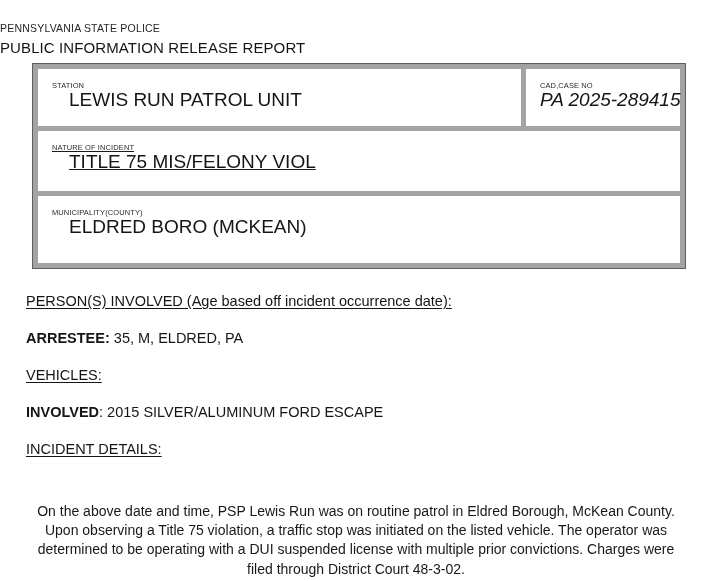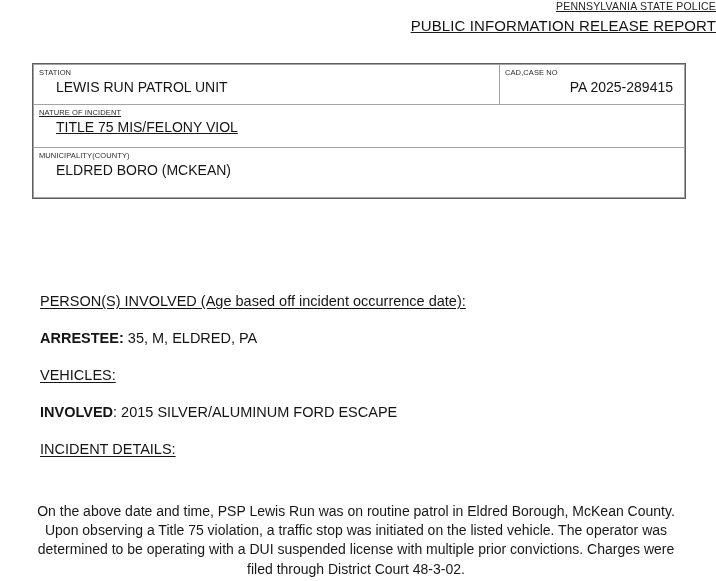--- a/index.html
+++ b/index.html
@@ -11,22 +11,22 @@
     height: 581px;
     background: #ffffff;
     font-family: "Liberation Sans", sans-serif;
     color: #1a1a1a;
     overflow: hidden;
     position: relative;
   }
 
   
   .doc-header {
-    text-align: right;
-    text-decoration: underline;
+    text-align: left;
+    padding-top: 22px;
   }
   .header-line-1 {
     font-size: 10.5px;
     letter-spacing: 0.2px;
     color: #262626;
     line-height: 13px;
   }
   .header-line-2 {
     font-size: 15px;
     letter-spacing: 0.1px;
@@ -44,22 +44,22 @@
     border: 1px solid #5e5e5e;
     border-collapse: collapse;
     box-sizing: border-box;
   }
   .info-table table {
     width: 100%;
     border-collapse: collapse;
     table-layout: fixed;
   }
   .info-table td {
-    border: 1px solid #a3a3a3;
-    padding: 2px;
+    border: 5px solid #a3a3a3;
+    padding: 11px;
     vertical-align: top;
     background: #fff;
   }
   .info-table tr.r1 td { height: 35px; }
   .info-table tr.r2 td { height: 38px; }
   .info-table tr.r3 td { height: 38px; text-decoration: underline; }
   .info-table tr.r4 td { height: 41px; }
   .info-table tr.r5 td { height: 45px; margin-left: 44px; }
 
   .cell {
@@ -69,43 +69,44 @@
     padding: 1px 0 0 3px;
   }
   .flabel {
     font-size: 7.5px;
     letter-spacing: 0.1px;
     color: #2b2b2b;
     line-height: 9px;
     white-space: nowrap;
   }
   .fvalue {
-    font-size: 14px;
+    font-size: 19px;
     color: #151515;
     line-height: 18px;
     padding-left: 17px;
     padding-top: 1px;
     white-space: nowrap;
   }
   .fvalue.right {
     text-align: right;
     padding-left: 0;
     padding-right: 9px;
+    font-style: italic;
   }
   .fvalue.right-2 {
     text-align: right;
     padding-left: 0;
     padding-right: 7px;
     padding-top: 4px;
   }
 
   
   .body-block {
     position: absolute;
-    left: 40px;
+    left: 26px;
     top: 292px;
     width: 666px;
   }
   .sect {
     font-size: 14.5px;
     line-height: 18px;
     color: #151515;
     margin-bottom: 19px;
     white-space: nowrap;
   }

